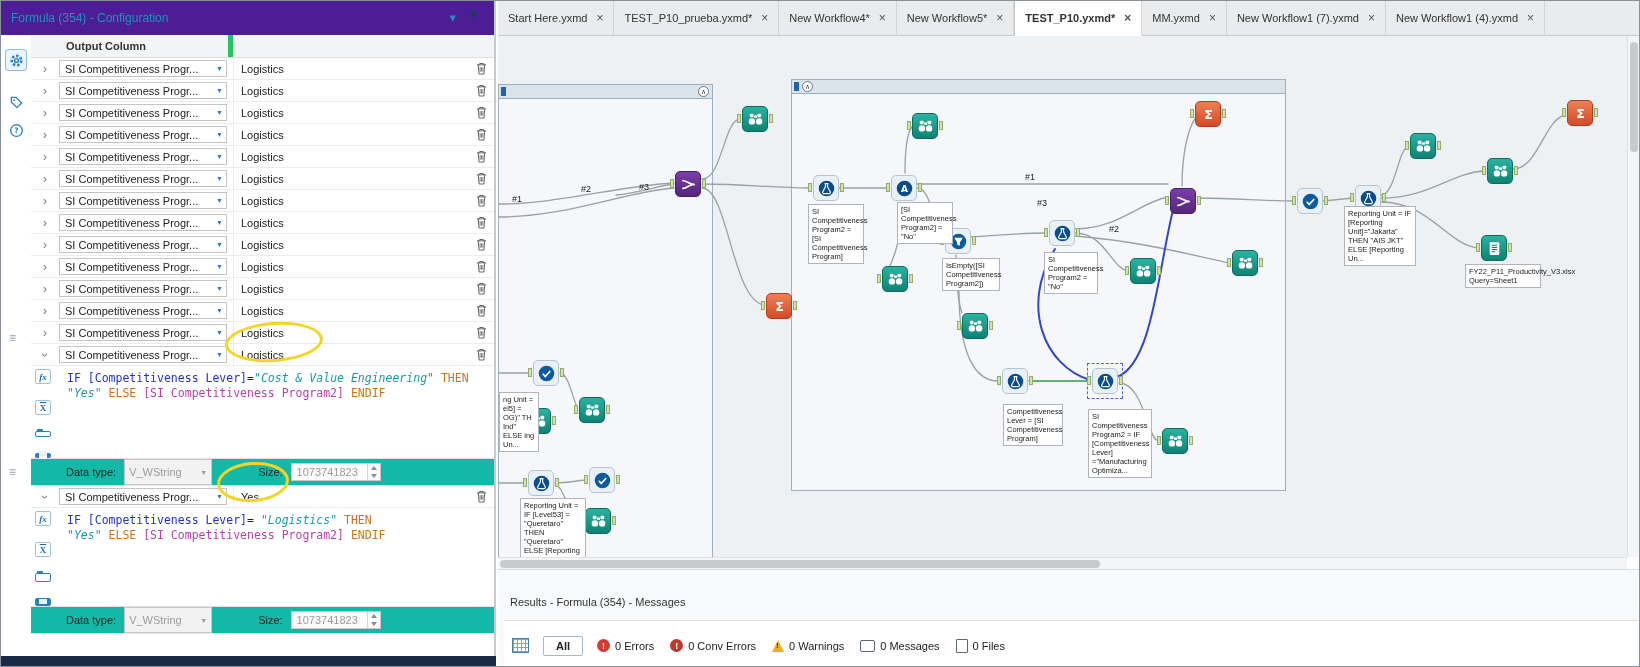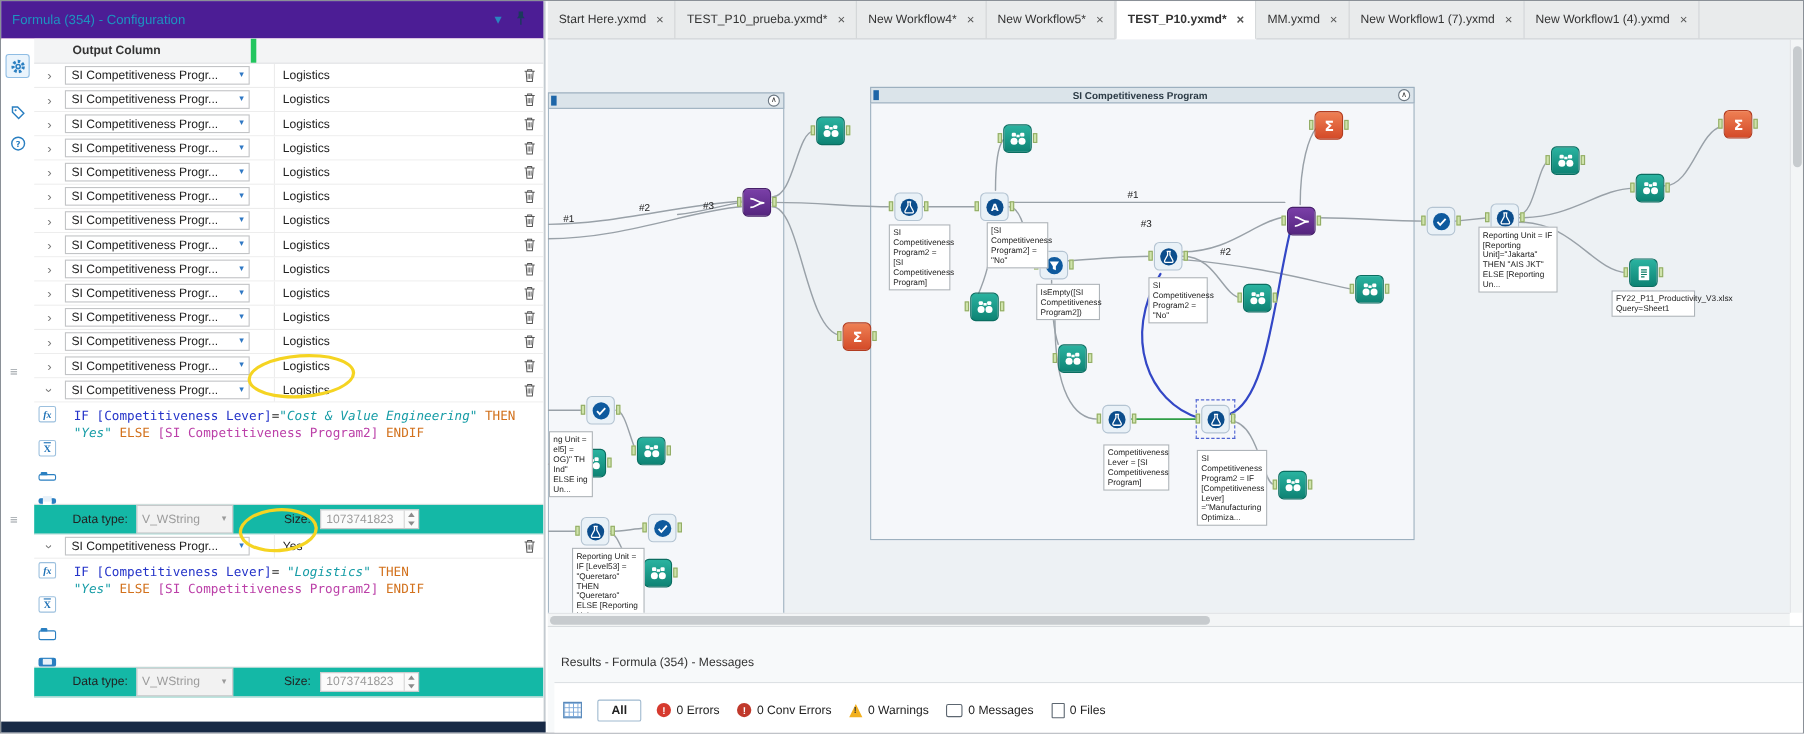--- a/index.html
+++ b/index.html
@@ -28,21 +28,21 @@
   .grid-row{display:flex;align-items:center;height:21px;border-bottom:1px solid #ececec;background:#fff}
   .expander{width:28px;text-align:center;color:#777;font-size:12px;flex:0 0 28px}
   .expander::before{content:"›";display:inline-block}
   .expander.open::before{transform:rotate(90deg)}
   .dd{width:168px;height:17px;border:1px solid #c2c4c6;background:#fff;display:flex;align-items:center;
       padding:0 3px 0 5px;box-sizing:border-box;font-size:11px;color:#222;flex:0 0 168px}
   .dd-text{white-space:nowrap;overflow:hidden;flex:1}
   .dd-arrow{color:#2f78c4;font-size:7px;margin-left:3px}
   .dd-arrow::before{content:"▼"}
   .preview{flex:1;padding-left:7px;font-size:11px;color:#222;border-left:1px solid #ececec;height:100%;
-           display:flex;align-items:center;margin-left:22px;min-width:0;white-space:nowrap;overflow:hidden}
+           display:flex;align-items:center;margin-left:6px;min-width:0;white-space:nowrap;overflow:hidden}
   .trash{width:26px;flex:0 0 26px;display:flex;justify-content:center;cursor:pointer}
 
   .expr-editor{display:flex;border-bottom:1px solid #e0e0e0;background:#fff}
   .expr-ed1{height:92px}
   .expr-ed2{height:98px}
   .expr-tools{width:24px;padding:3px 0 0 4px;display:flex;flex-direction:column;gap:16px;flex:0 0 24px}
   .mini{width:16px;height:15px;border:1px solid #9cc0de;border-radius:2px;background:#fff;color:#1b6fb5;
         font:italic bold 9px/14px "Liberation Serif",serif;text-align:center;box-sizing:border-box}
   .mini.xbar{font-style:normal;text-decoration:overline}
   .mini.folder{position:relative;border-color:#2a7fc1}
@@ -558,21 +558,20 @@
             <div class="wf-header">
               <span class="wf-tag"></span>
               <span class="wf-title"></span>
               <span class="wf-collapse"></span>
             </div>
           </div>
 
           <div class="wf-container" style="left: 293px; top: 43px; width: 495px; height: 412px;">
             <div class="wf-header">
               <span class="wf-tag"></span>
-              <span class="wf-title">SI Competitiveness Program</span>
               <span class="wf-collapse"></span>
             </div>
           </div>
         </div>
 
       <svg class="wires" width="1143" height="521" viewBox="0 0 1143 521">
         <path d="M0,168 C60,168 120,150 176,147"></path>
         <path d="M0,181 C70,181 130,155 176,152"></path>
         <path d="M118,159 C140,157 160,150 176,148"></path>
         <path d="M204,143 C224,143 226,84 242,83"></path>

